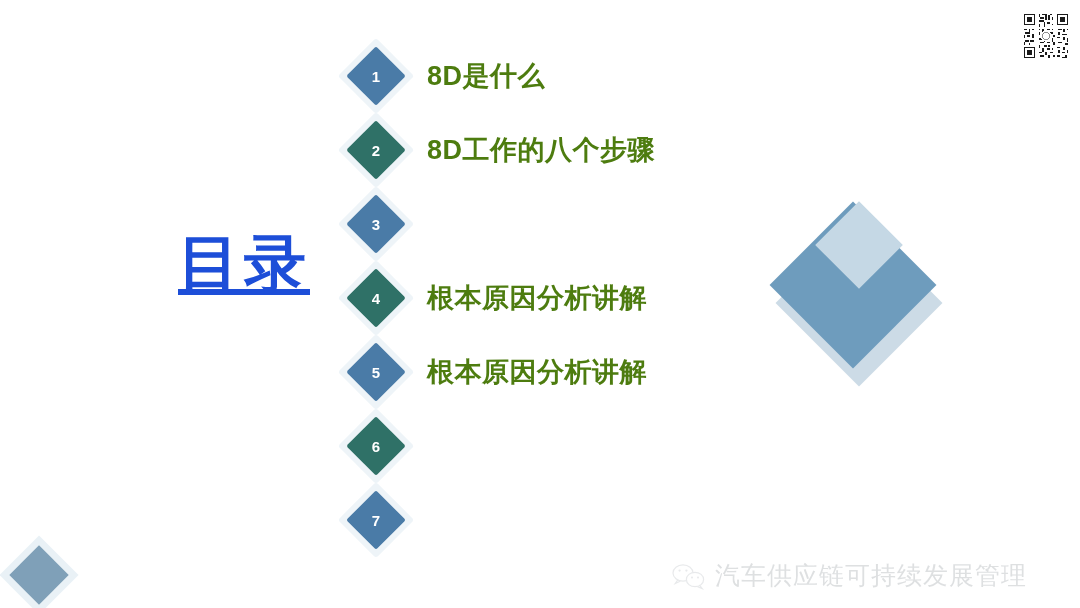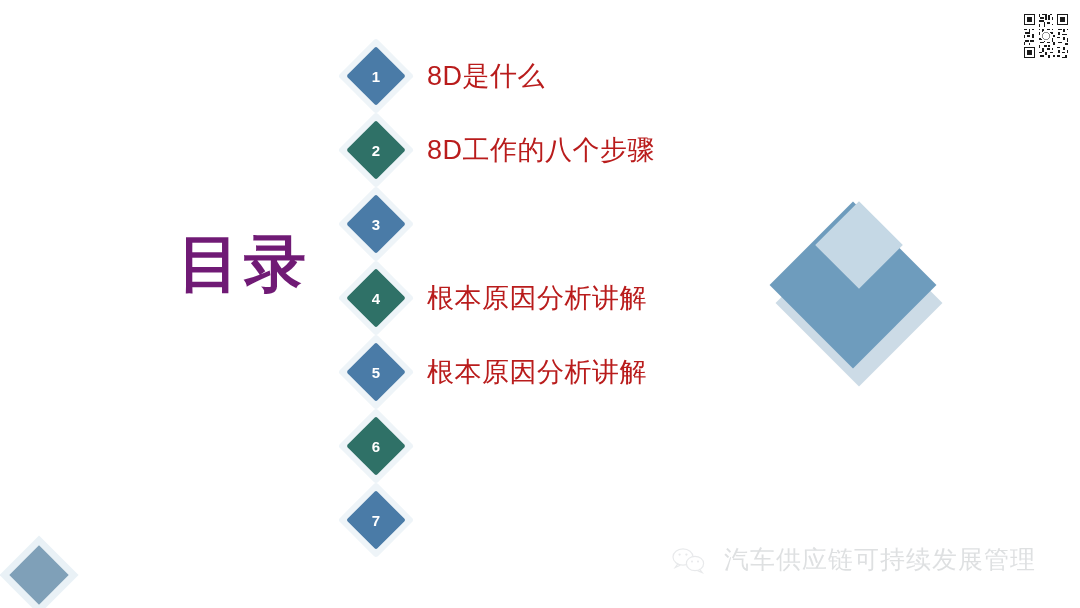--- a/index.html
+++ b/index.html
@@ -18,24 +18,25 @@
     overflow: hidden;
   }
 
   
   #page-title {
     position: absolute;
     left: 178px;
     top: 233px;
     font-size: 62px;
     font-weight: bold;
-    color: #701a75;
+    color: #1d4ed8;
     letter-spacing: 4px;
     line-height: 1;
     white-space: nowrap;
+    text-decoration: underline;
   }
 
   
   #toc-list {
     position: absolute;
     left: 355px;
     top: 55px;
     width: 520px;
   }
   .toc-item {
@@ -80,22 +81,22 @@
     justify-content: center;
     font-size: 15px;
     font-weight: bold;
     color: #ffffff;
   }
   .toc-label {
     position: absolute;
     left: 72px;
     top: 2px;
     font-size: 27px;
-    font-weight: normal;
-    color: #b91c1c;
+    font-weight: bold;
+    color: #4d7c0f;
     letter-spacing: 0.5px;
     white-space: nowrap;
     line-height: 38px;
   }
 
   
   #deco-diamond {
     position: absolute;
     left: 782px;
     top: 212px;
@@ -164,24 +165,24 @@
     right: 10px;
     top: 12px;
     width: 48px;
     height: 48px;
   }
 
   
   #watermark {
     position: absolute;
     left: 672px;
-    top: 543px;
+    top: 559px;
     display: flex;
     align-items: center;
-    gap: 18px;
+    gap: 9px;
     opacity: .32;
   }
   #watermark .wm-text {
     font-size: 25px;
     color: #9aa0a5;
     letter-spacing: 1px;
     white-space: nowrap;
   }
   #wechat-icon { width: 34px; height: 28px; display: block; }
 </style>

